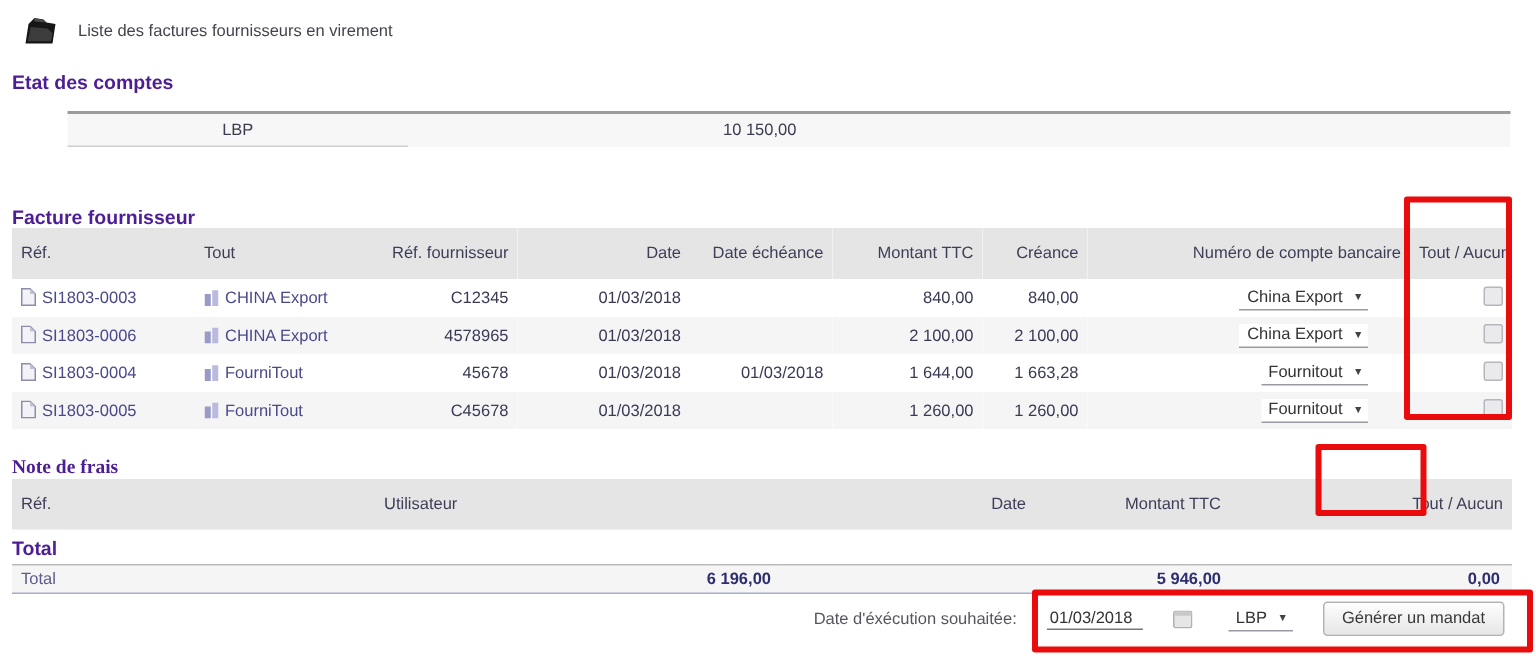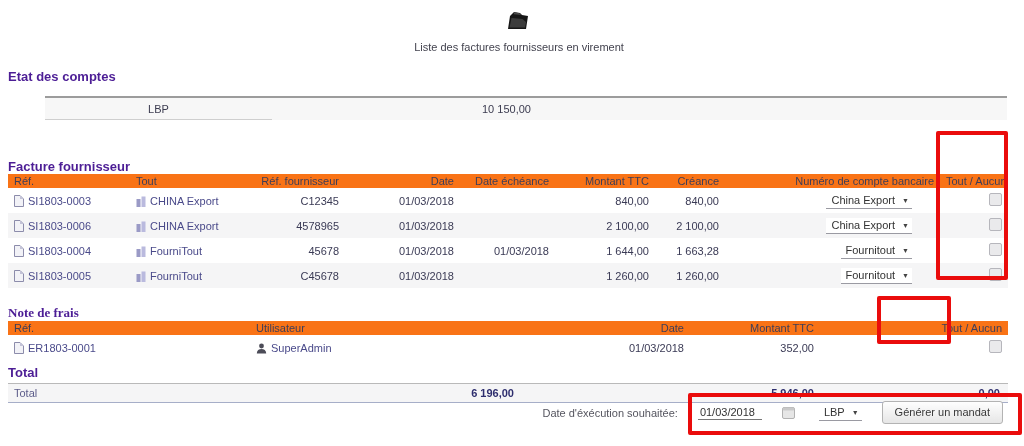--- a/index.html
+++ b/index.html
@@ -1,28 +1,28 @@
 <!DOCTYPE html>
 <html><head>
 <meta charset="utf-8">
 <style>
   html,body{margin:0;padding:0;background:#fff;}
   body{width:1024px;height:446px;overflow:hidden;position:relative;
        font-family:"Liberation Sans",sans-serif;font-size:11px;color:#3c3c50;}
-  .titlebar{display:flex;align-items:center;gap:10px;padding:10px 0 0 14px;flex-direction:column;}
+  .titlebar{display:flex;align-items:center;gap:10px;padding:10px 0 0 14px;}
   .titlebar .ttl{color:#43434f;}
   h3{font-size:13px;font-weight:bold;color:#4c1d95;margin:0 0 0 8px;}
   .h-accounts{margin-top:16px;}
   .h-facture{margin-top:39px;}
   .h-note{margin-top:17px;font-family:Liberation Serif, serif;}
   .h-total{margin-top:5px;}
 
   table{border-collapse:collapse;table-layout:fixed;font-size:11px;}
   .t{width:1000px;margin-left:8px;}
-  .t th{background:#f97316;font-weight:normal;color:#3e3e58;height:14px;padding:0 6px;overflow:hidden;white-space:nowrap;}
+  .t th{background:#e5e5e5;font-weight:normal;color:#3e3e58;height:34px;padding:0 6px;overflow:hidden;white-space:nowrap;}
   .t td{height:25px;padding:0 6px;overflow:hidden;white-space:nowrap;vertical-align:middle;margin-top:27px;}
   .t tr.alt td{background:#f5f5f6;}
   .l{text-align:left}.c{text-align:right}.r{text-align:right}
   .acct{width:962px;margin:12px 0 0 45px;border-top:2px solid #9c9c9c;}
   .acct td{background:#f7f7f7;height:21px;padding:0 6px;}
   .acct td.lbl{text-align:center;border-bottom:1px solid #cfcfcf;}
   .acct td.val{padding-left:210px;}
 
   .lnk{color:#4a4a8a;cursor:pointer;text-decoration:none;}
   .ico{display:inline-block;vertical-align:-2px;margin-right:4px;line-height:0;}
@@ -183,33 +183,20 @@
     <col style="width:130px">
       <col style="width:188px">
   </colgroup>
   <tbody>
       <tr>
     <th class="l">Réf.</th>
     <th class="l">Utilisateur</th>
     <th class="c">Date</th>
     <th class="r">Montant TTC</th>
     <th class="c">Tout / Aucun</th>
-  </tr>
-  <tr>
-    <td class="l"><span class="ico"><svg width="10" height="12" viewBox="0 0 10 12">
-              <path d="M0.5 0.5 h5.5 l3.5 3.5 v7.5 h-9 z" fill="#f2f2f7" stroke="#8c8cab"></path>
-              <path d="M6 0.5 l3.5 3.5 h-3.5 z" fill="#c3c3d8"></path>
-            </svg></span><span class="lnk">ER1803-0001</span></td>
-    <td class="l"><span class="ico"><svg width="11" height="11" viewBox="0 0 11 11">
-              <circle cx="5.5" cy="3" r="2.4" fill="#4c4c58"></circle>
-              <path d="M0.8 10.5 c0-3 2.2-4.4 4.7-4.4 s4.7 1.4 4.7 4.4 z" fill="#4c4c58"></path>
-            </svg></span><span class="lnk">SuperAdmin</span></td>
-    <td class="c amount">01/03/2018</td>
-    <td class="r amount">352,00</td>
-    <td class="c"><span class="cb"></span></td>
   </tr>
 </tbody>
   </table>
 
 <h3 class="h-total">Total</h3>
 <table class="totals">
   <colgroup>
     <col style="width:92px">
       <col style="width:420px">
       <col style="width:300px">

